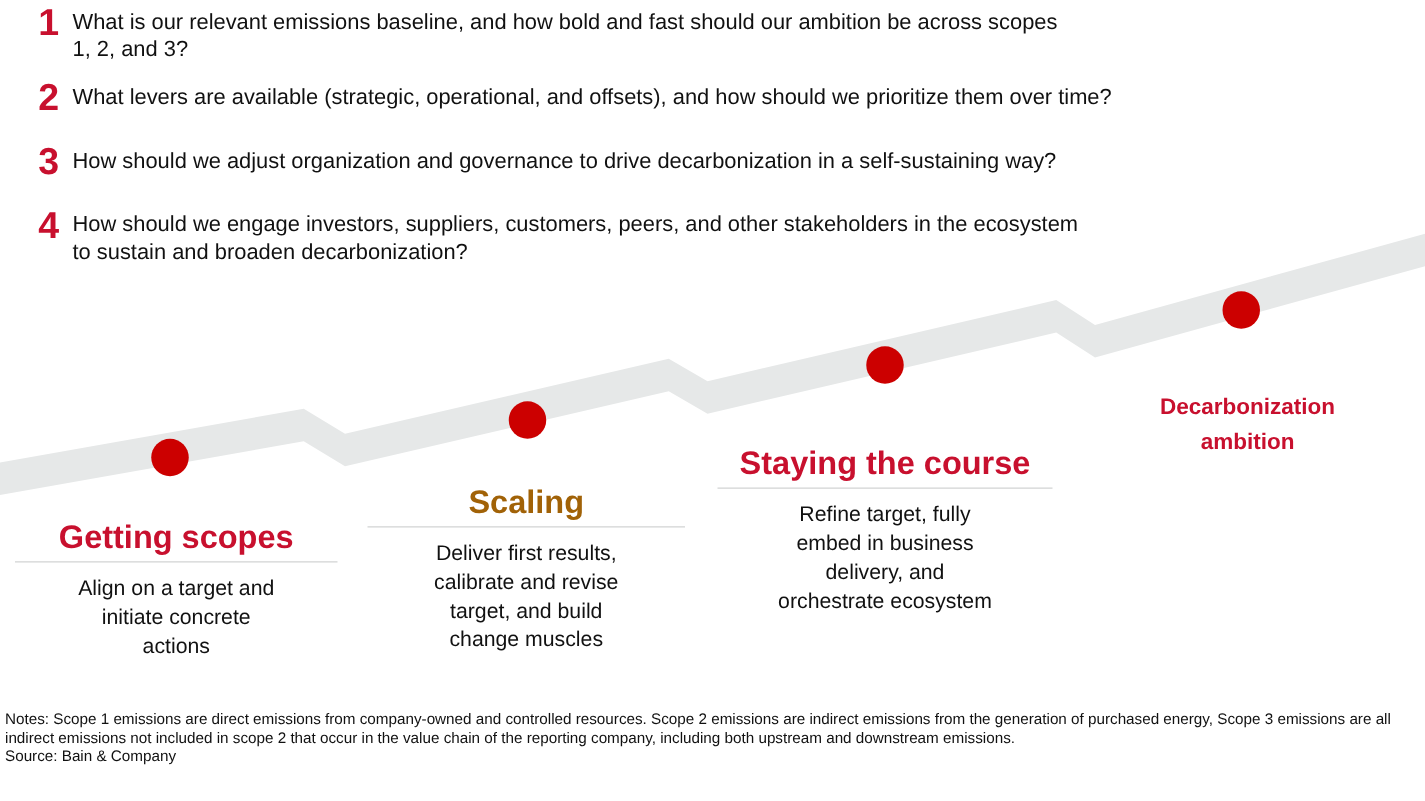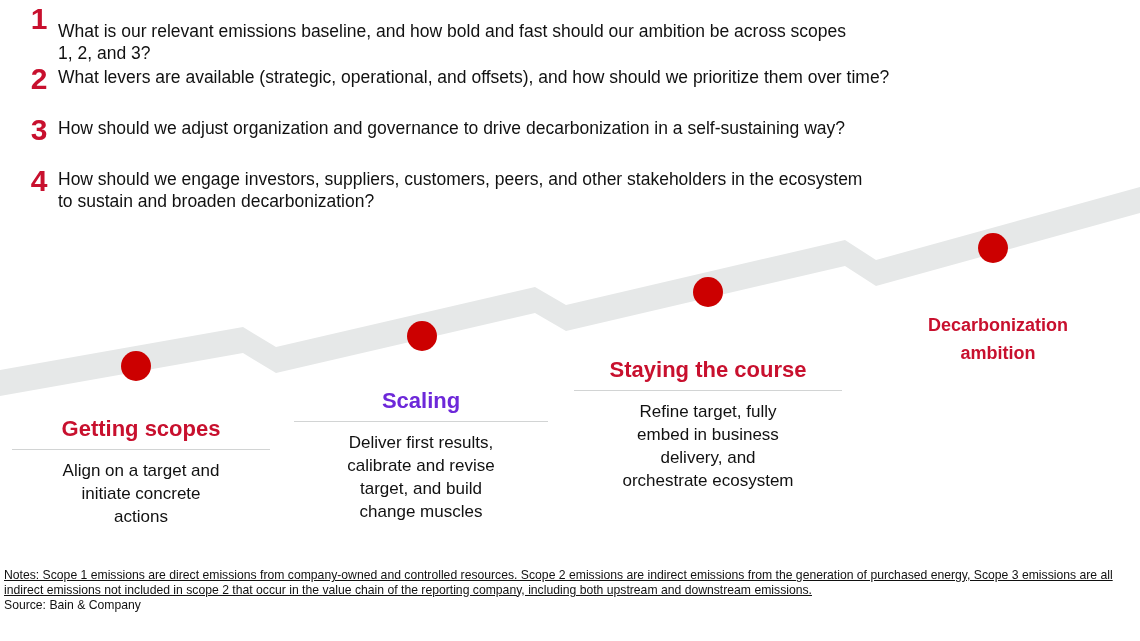--- a/index.html
+++ b/index.html
@@ -62,21 +62,21 @@
   #stair svg { display: block; }
 
   
   .stage {
     position: absolute;
     text-align: center;
   }
   .stage-title {
     color: #C8102E;
     font-weight: bold;
-    font-size: 22px;
+    font-size: 26px;
     line-height: 26px;
     white-space: pre-line;
   }
   .stage-rule {
     height: 1px;
     background: #D2D4D4;
     margin: 7px 0 9px 0;
   }
   .stage-desc {
     font-size: 17px;
@@ -94,31 +94,31 @@
   
   #footer {
     position: absolute;
     left: 4px;
     top: 568px;
     width: 1132px;
     font-size: 12.2px;
     line-height: 14.6px;
     color: #111111;
   }
-  #footer .note { white-space: normal; text-decoration: underline; }
+  #footer .note { white-space: normal; }
   #footer .source { margin-top: 1px; }
 </style>
 </head>
 <body>
 
 <div id="questions">
 
   <div class="question" id="q1">
     <div class="q-num" style="color: rgb(200, 16, 46);">1</div>
-    <div class="q-text" style="color: rgb(17, 17, 17); margin-top: 14px;">What is our relevant emissions baseline, and how bold and fast should our ambition be across scopes
+    <div class="q-text" style="color: rgb(17, 17, 17);">What is our relevant emissions baseline, and how bold and fast should our ambition be across scopes
 1, 2, and 3?</div>
   </div>
 
   <div class="question" id="q2">
     <div class="q-num" style="color: rgb(200, 16, 46);">2</div>
     <div class="q-text" style="color: rgb(17, 17, 17);">What levers are available (strategic, operational, and offsets), and how should we prioritize them over time?</div>
   </div>
 
   <div class="question" id="q3">
     <div class="q-num" style="color: rgb(200, 16, 46);">3</div>
@@ -145,21 +145,21 @@
 
 <div class="stage" id="stage1">
   <div class="stage-title" style="color: rgb(200, 16, 46);">Getting scopes</div>
   <div class="stage-rule" style="background: rgb(210, 212, 212);"></div>
   <div class="stage-desc" style="color: rgb(17, 17, 17);">Align on a target and
 initiate concrete
 actions</div>
 </div>
 
 <div class="stage" id="stage2">
-  <div class="stage-title" style="color: #6d28d9;">Scaling</div>
+  <div class="stage-title" style="color: #a16207;">Scaling</div>
   <div class="stage-rule" style="background: rgb(210, 212, 212);"></div>
   <div class="stage-desc" style="color: rgb(17, 17, 17);">Deliver first results,
 calibrate and revise
 target, and build
 change muscles</div>
 </div>
 
 <div class="stage" id="stage3">
   <div class="stage-title" style="color: rgb(200, 16, 46);">Staying the course</div>
   <div class="stage-rule" style="background: rgb(210, 212, 212);"></div>

